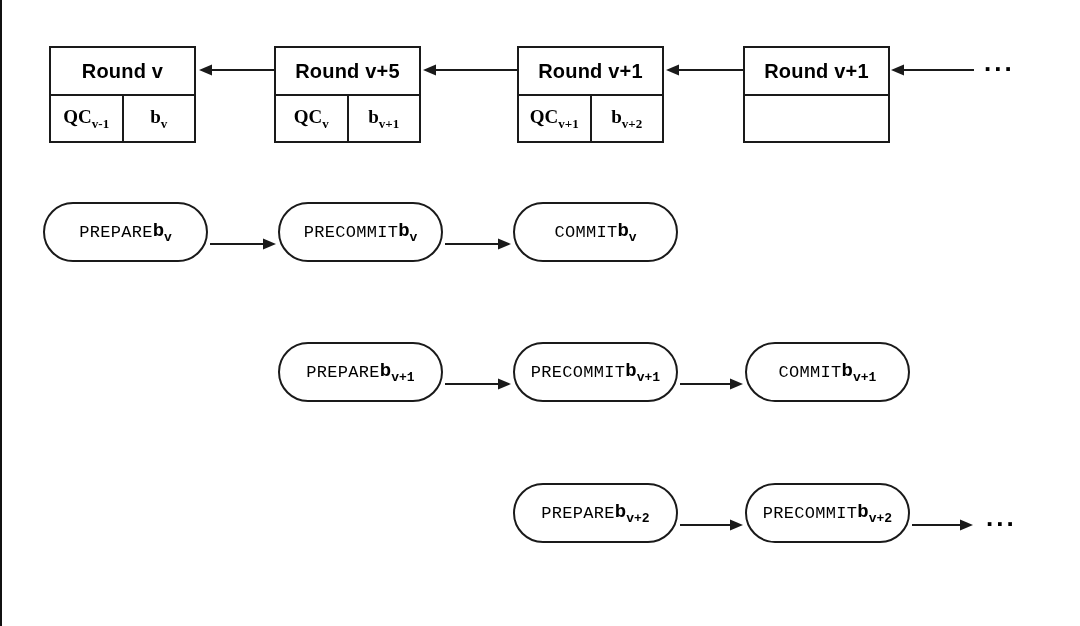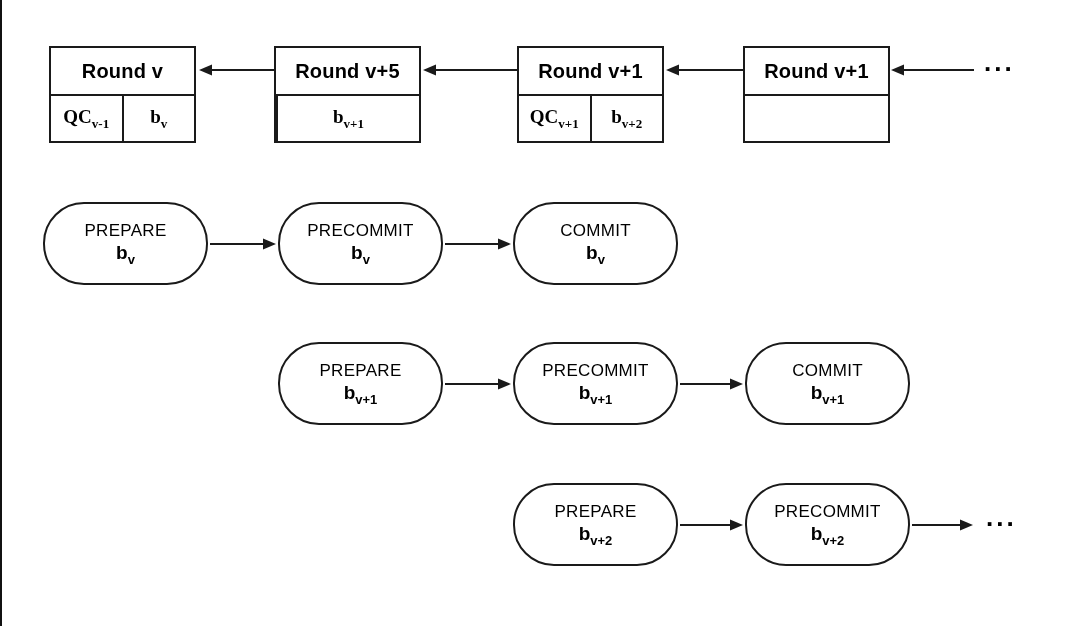--- a/index.html
+++ b/index.html
@@ -47,29 +47,30 @@
     align-items: center;
     justify-content: center;
   }
   .cell-r { border-left: 2px solid #1a1a1a; }
   .cell-text { font-size: 19px; font-weight: 700; white-space: nowrap; font-family: Liberation Serif, serif; }
   .sub { font-size: 13px; font-weight: 700; vertical-align: -5px; letter-spacing: 0; }
   
   .pill {
     position: absolute;
     width: 165px;
-    height: 83px;
+    height: 60px;
     border: 2px solid #1a1a1a;
     border-radius: 41px;
     background: #ffffff;
     box-sizing: border-box;
     display: flex;
-    flex-direction: column;
+    flex-direction: row;
     align-items: center;
     justify-content: center;
+    font-family: Liberation Mono, monospace;
   }
   .pill-label { font-size: 17px; font-weight: 500; letter-spacing: 0.3px; }
   .pill-block { font-size: 19px; font-weight: 700; margin-top: 1px; }
   
   .ellipsis {
     position: absolute;
     font-size: 26px;
     font-weight: 700;
     letter-spacing: 3px;
     line-height: 32px;
@@ -100,20 +101,23 @@
       </div>
       <div class="cell cell-r">
         <span class="cell-text"><span>b</span><span class="sub">v</span></span>
       </div>
     </div>
   </div>
 
   <div class="round-box" style="left:274px">
     <div class="round-title">Round v+5</div>
     <div class="round-cells">
+      <div class="cell">
+        <span class="cell-text"><span>QC</span><span class="sub">v</span></span>
+      </div>
       <div class="cell cell-r">
         <span class="cell-text"><span>b</span><span class="sub">v+1</span></span>
       </div>
     </div>
   </div>
 
   <div class="round-box" style="left:517px">
     <div class="round-title">Round v+1</div>
     <div class="round-cells">
       <div class="cell">

